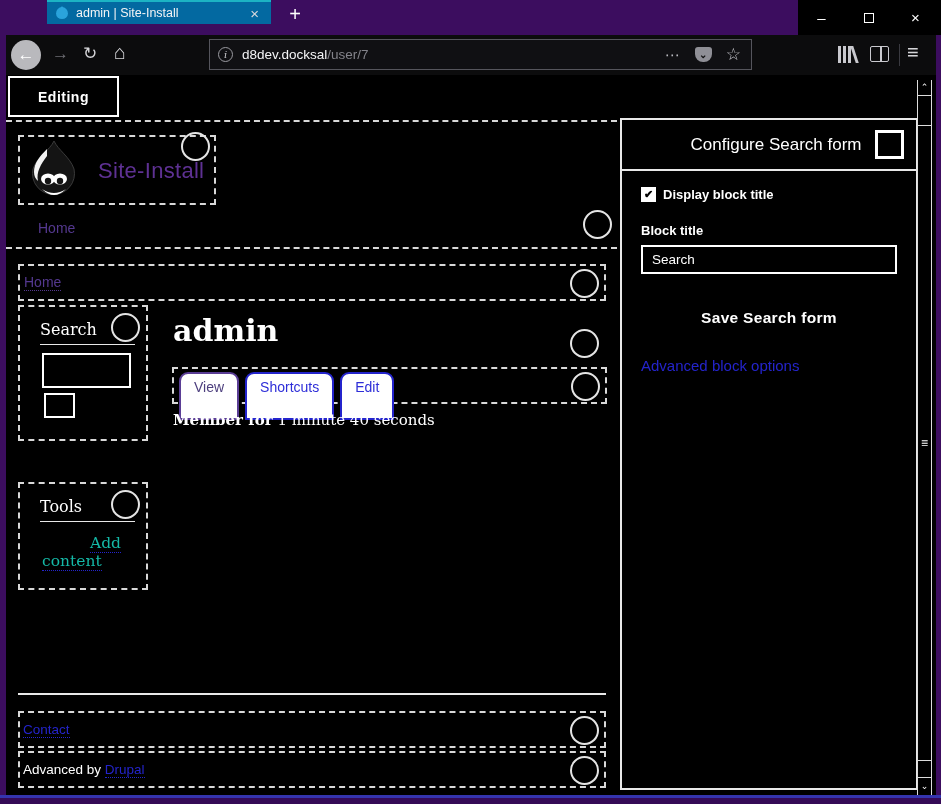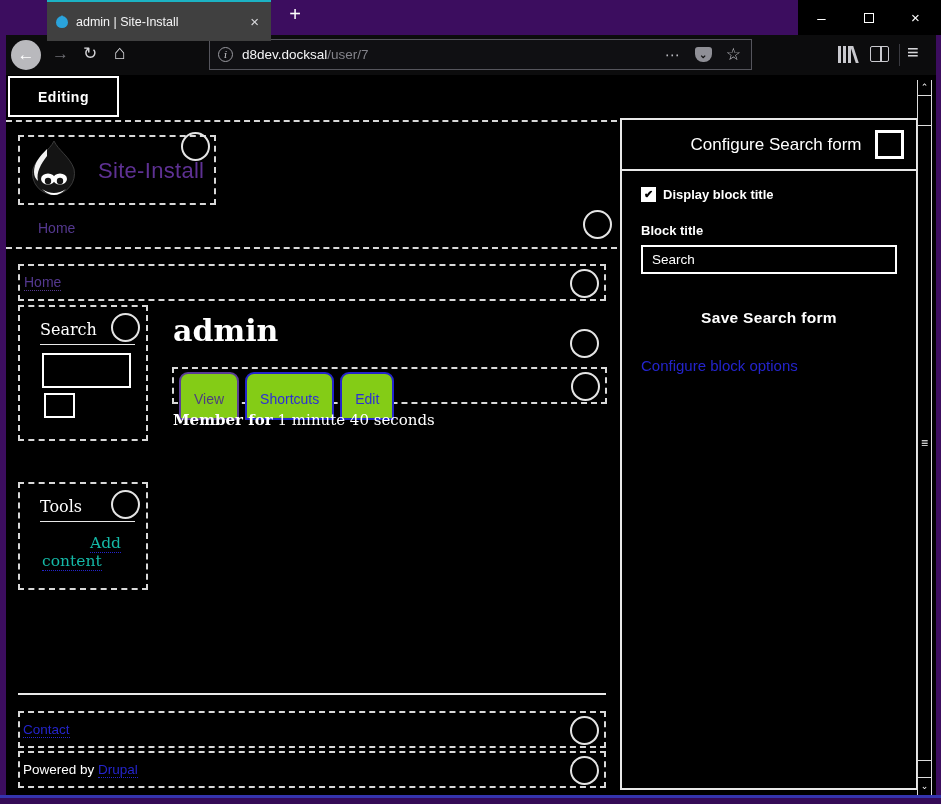--- a/index.html
+++ b/index.html
@@ -1,21 +1,21 @@
 <!DOCTYPE html>
 <html><head>
 <meta charset="utf-8">
 <style>
   * { margin:0; padding:0; box-sizing:border-box; }
   html,body { width:941px; height:804px; background:#000; font-family:"Liberation Sans",sans-serif; overflow:hidden; }
   .window { position:relative; width:941px; height:804px; background:#000; box-shadow: inset 0 0 0 1px #6f6f74; overflow:hidden; }
 
   
   .titlebar { position:absolute; top:0; left:0; right:0; height:35px; background:#3c0d5f; z-index:6; }
-  .btab { position:absolute; left:47px; top:0; width:224px; height:41px; background:#404040; border-top:2px solid #1cb3c4; display:flex; align-items:center; padding:0 9px; gap:8px; }
+  .btab { position:absolute; left:47px; top:0; width:224px; height:24px; background:#0369a1; border-top:2px solid #1cb3c4; display:flex; align-items:center; padding:0 9px; gap:8px; }
   .favicon { width:12px; height:12px; background:#2aa3db; border-radius:50% 50% 50% 50% / 55% 55% 45% 45%; position:relative; flex:none; }
   .favicon i { position:absolute; top:-5px; left:2px; width:0; height:0; border:4px solid transparent; border-bottom:6px solid #2aa3db; }
   .btab-title { color:#f4f4f5; font-size:12.5px; flex:1; white-space:nowrap; overflow:hidden; }
   .btab-close { color:#d8d8dc; font-size:15px; padding:0 3px; }
   .newtab { position:absolute; left:281px; top:3px; color:#fff; font-size:20px; width:28px; text-align:center; }
   .wincontrols { position:absolute; right:0; top:0; width:143px; height:35px; background:#000; display:flex; }
   .winbtn { width:47px; height:35px; display:flex; align-items:center; justify-content:center; color:#fff; font-size:15px; }
   .max-box { display:inline-block; width:10px; height:10px; border:1.5px solid #fff; }
 
   
@@ -64,21 +64,21 @@
   .toolsblock { left:12px; top:407px; width:130px; height:108px; }
   .blocktitle { margin:13px 0 0 20px; font-family:"DejaVu Serif",serif; font-size:16px; color:#fff; display:inline-block; }
   .blockrule { margin:5px 0 0 20px; width:95px; border-top:1px solid #e8e8e8; }
   .search-input { display:block; margin:8px 0 0 22px; width:89px; height:35px; background:#000; border:2px solid #fff; color:#fff; font-size:14px; padding:0 4px; }
   .search-submit { display:block; margin:5px 0 0 24px; width:31px; height:25px; background:#000; border:2px solid #fff; }
   .tools-links { margin:13px 0 0 22px; font-family:"DejaVu Serif",serif; font-size:15.5px; line-height:1.15; }
   .tools-links a { color:#14b8a6; text-decoration:none; border-bottom:1px dotted #2424cc;margin-left:48px; }
 
   .user-heading { position:absolute; left:167px; top:238px; font-family:"DejaVu Serif",serif; font-weight:bold; font-size:30px; color:#fff; }
   .tabsblock { left:166px; top:292px; width:435px; height:37px; padding:3px 0 0 5px; display:flex; gap:6px; }
-  .ptab { height:48px; line-height:27px; padding:12px 13px; border:2px solid #2424cc; border-radius:9px 9px 0 0; color:#2d2dd8; font-size:14px; text-decoration:none; background:#84cc16; }
+  .ptab { height:48px; line-height:27px; padding:0 13px; border:2px solid #2424cc; border-radius:9px 9px 0 0; color:#2d2dd8; font-size:14px; text-decoration:none; background:#ffffff; }
   .ptab.is-view { border-color:#5a3d95; color:#4d3f7e; }
   .member { position:absolute; left:167px; top:336px; font-family:"DejaVu Serif",serif; font-size:15px; }
   .member b { margin-right:5px; }
 
   .footline { position:absolute; left:12px; top:618px; width:588px; border-top:2px solid #e8e8e8; }
   .contactblock { left:12px; top:636px; width:588px; height:37px; }
   .poweredblock { left:12px; top:676px; width:588px; height:37px; }
   .footblock-inner { margin:9px 0 0 3px; font-size:13.5px; color:#fff; }
   .footblock-inner a { color:#2424cc; text-decoration:none; border-bottom:1px dotted #2424cc; }
 
@@ -211,38 +211,38 @@
     </div>
 
     <div class="member"><b>Member for</b><span>1 minute 40 seconds</span></div>
 
     <div class="footline"></div>
     <div class="block contactblock">
       <div class="footblock-inner"><a href="#">Contact</a></div>
       <span class="ctx" style="right:5px; top:3px;"></span>
     </div>
     <div class="block poweredblock">
-      <div class="footblock-inner"><span>Powered by</span> <a href="#">Drupal</a></div>
+      <div class="footblock-inner"><span>Advanced by</span> <a href="#">Drupal</a></div>
       <span class="ctx" style="right:5px; top:3px;"></span>
     </div>
 
     <div class="tray">
       <div class="tray-header">
         <span class="tray-title">Configure Search form</span>
         <span class="tray-close"></span>
       </div>
       <div class="tray-body">
         <div class="checkrow">
           <span class="checkbox">✔</span>
           <span class="boldlabel">Display block title</span>
         </div>
         <span class="boldlabel btlabel">Block title</span>
         <input class="tray-input" type="text" value="Search" style="">
         <button class="save-btn">Save Search form</button>
-        <a class="advanced-link" href="#">Configure block options</a>
+        <a class="advanced-link" href="#">Advanced block options</a>
       </div>
     </div>
 
     <div class="pscroll">
       <div class="sbtn up">⌃</div>
       <div class="seg1"></div>
       <div class="track">
         <span class="grip">≡</span>
       </div>
       <div class="seg2"></div>

